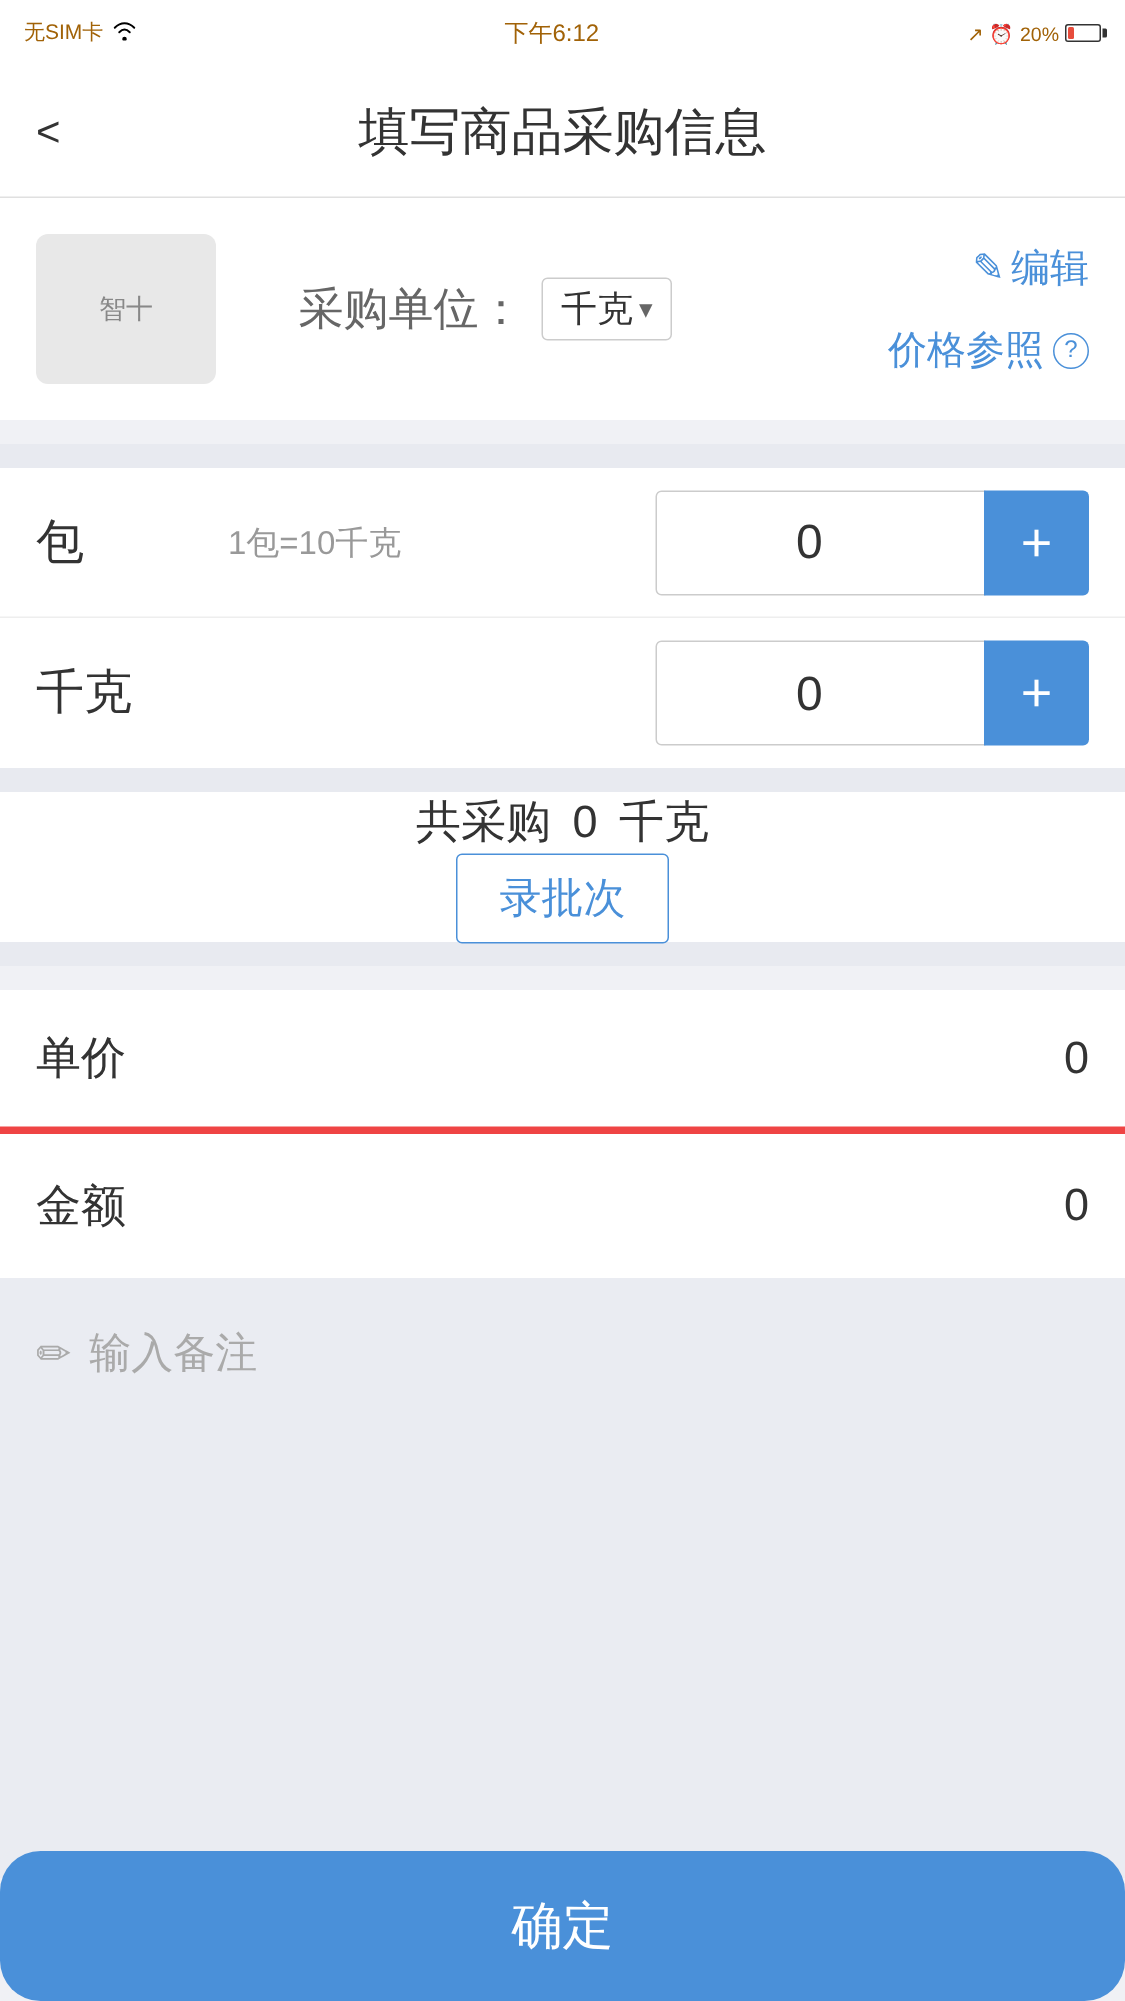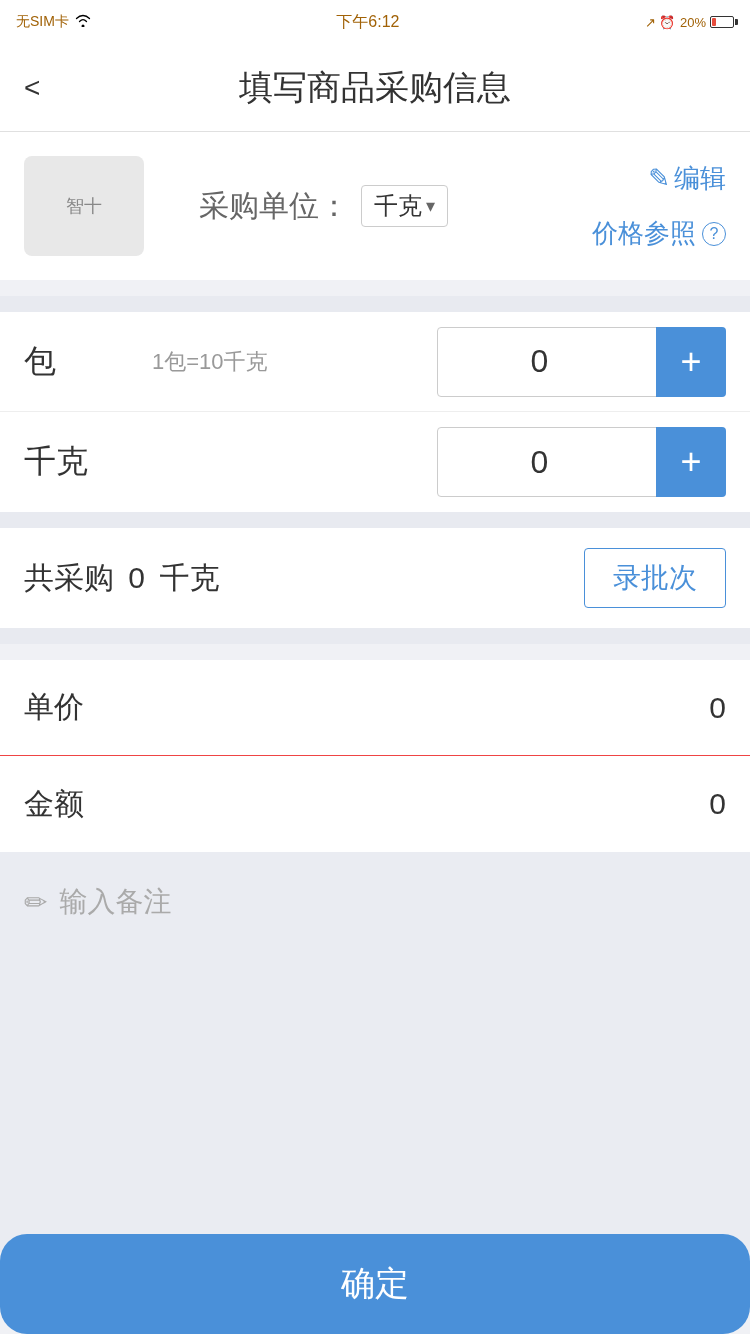--- a/index.html
+++ b/index.html
@@ -215,20 +215,21 @@
     }
 
     
     .total-row {
       background: #fff;
       display: flex;
       align-items: center;
       justify-content: space-between;
       padding: 0 24px;
       height: 100px;
+      flex-direction: column;
     }
     .total-text {
       font-size: 30px;
       color: #333;
     }
     .batch-btn {
       border: 1px solid #4a90d9;
       border-radius: 4px;
       color: #4a90d9;
       font-size: 28px;
@@ -241,21 +242,21 @@
     .price-section {
       background: #fff;
       margin-top: 16px;
     }
     .price-row {
       display: flex;
       align-items: center;
       justify-content: space-between;
       padding: 0 24px;
       height: 96px;
-      border-bottom: 1px solid #ef4444;
+      border-bottom: 5px solid #ef4444;
     }
     .price-row:last-child { border-bottom: none; }
     .price-label {
       font-size: 30px;
       color: #333;
     }
     .price-value {
       font-size: 30px;
       color: #333;
     }

